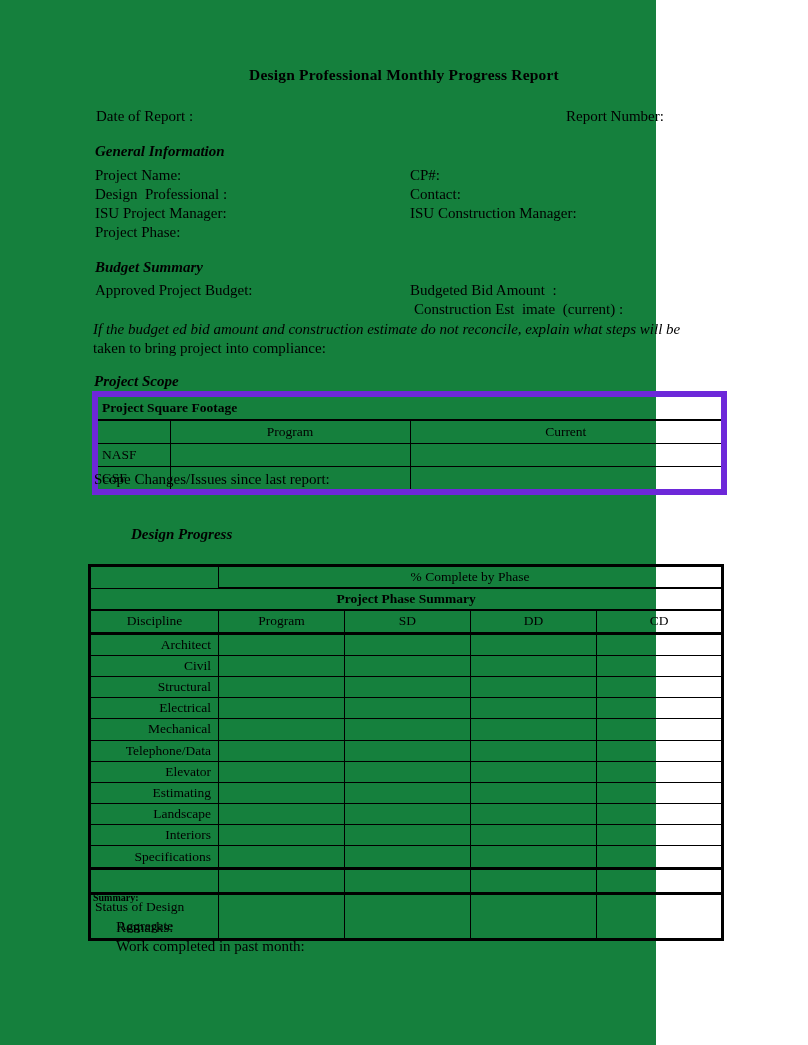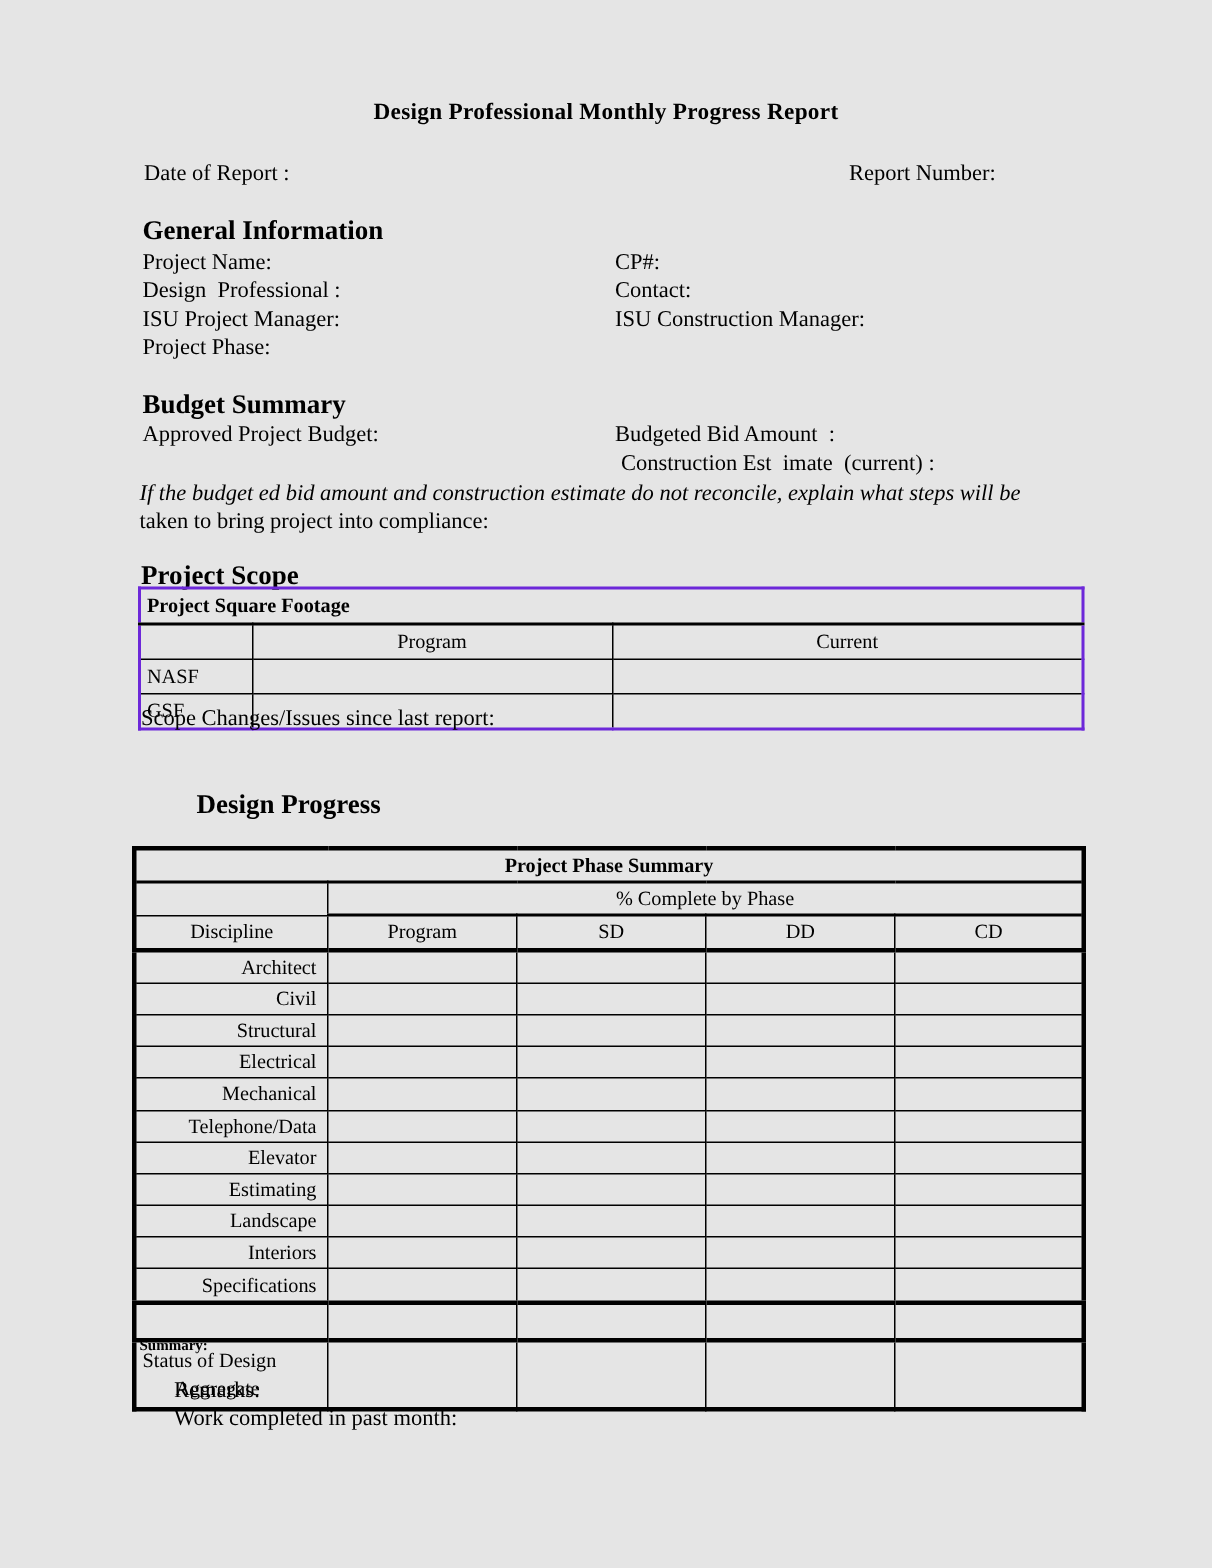--- a/index.html
+++ b/index.html
@@ -11,23 +11,23 @@
     width: 808px;
     height: 1045px;
     position: relative;
     font-family: "Liberation Serif", "DejaVu Serif", serif;
     color: #000000;
     overflow: hidden;
   }
   .page {
     position: absolute;
     left: 0; top: 0;
-    width: 808px;
+    width: 656px;
     height: 1045px;
-    background: #e5e5e5;
+    background: #15803d;
   }
 
   
   .doc-title {
     position: absolute;
     left: 0; top: 66px;
     width: 808px;
     text-align: center;
     font-size: 15.5px;
     font-weight: bold;
@@ -36,23 +36,24 @@
 
   
   .t {
     position: absolute;
     font-size: 15px;
     line-height: 19px;
     white-space: pre;
   }
   .h2 {
     position: absolute;
-    font-size: 18px;
+    font-size: 15px;
     font-weight: bold;
     white-space: pre;
+    font-style: italic;
   }
   .bold { font-weight: bold; }
 
   
   table.grid {
     position: absolute;
     border-collapse: collapse;
     font-size: 13.5px;
     table-layout: fixed;
   }
@@ -61,21 +62,21 @@
     padding: 1px 4px;
     height: 18px;
     vertical-align: middle;
   }
 
   
   #scope-table {
     left: 92px;
     top: 391px;
     width: 629px;
-    border: 2px solid #6d28d9;
+    border: 6px solid #6d28d9;
   }
   #scope-table td { height: 20px; }
   #scope-table .cap {
     font-weight: bold;
     text-align: left;
     border-bottom: 2px solid #000;
   }
   #scope-table .ctr { text-align: center; }
   #scope-table .lbl { text-align: left; }
 
@@ -189,25 +190,25 @@
   <table class="grid" id="phase-table">
     <colgroup>
       <col style="width:129px">
       <col style="width:126px">
       <col style="width:126px">
       <col style="width:126px">
       <col style="width:126px">
     </colgroup>
     <tbody>
       <tr>
+        <td></td>
+        <td class="sub-cell" colspan="4">% Complete by Phase</td>
+      </tr>
+      <tr>
         <td class="title-cell" colspan="5">Project Phase Summary</td>
-      </tr>
-      <tr>
-        <td></td>
-        <td class="sub-cell" colspan="4">% Complete by Phase</td>
       </tr>
       <tr>
         <td class="colhead">Discipline</td>
         <td class="colhead">Program</td>
         <td class="colhead">SD</td>
         <td class="colhead">DD</td>
         <td class="colhead">CD</td>
       </tr>
 
       <tr>

